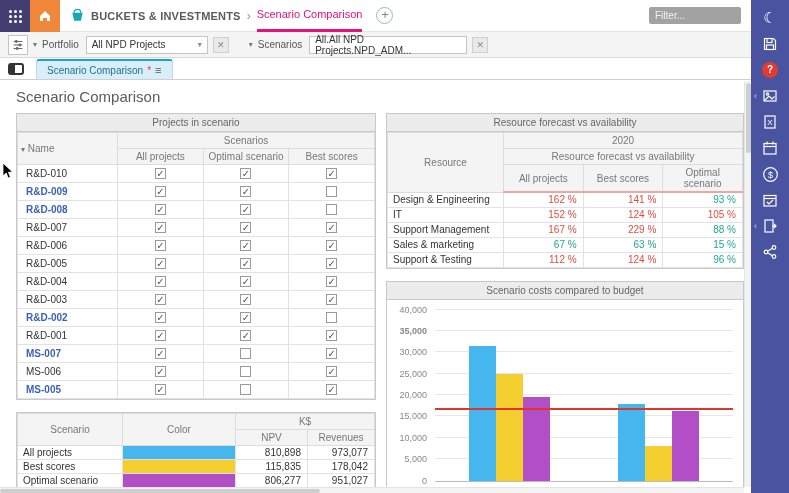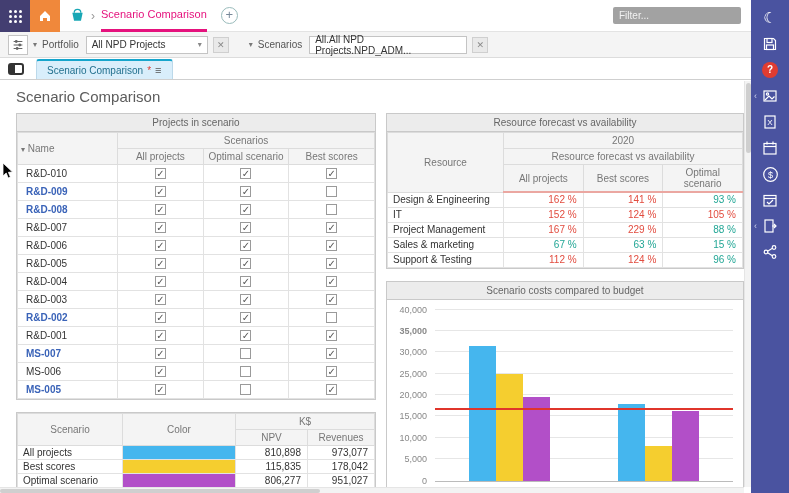--- a/index.html
+++ b/index.html
@@ -14,21 +14,21 @@
   .dots { display:grid; grid-template-columns:repeat(3,3px); grid-gap:2px; }
   .dots i { width:3px; height:3px; background:#fff; border-radius:50%; }
   .sq-home { background:#f0883b; }
   .crumb-tab { display:flex; align-items:center; gap:6px; padding:0 12px 0 10px; }
   .crumb-root { font-size:11px; font-weight:bold; color:#5a5a5a; letter-spacing:.2px; }
   .crumb-sep { color:#999; font-size:12px; }
   .crumb-cur-wrap { height:32px; display:flex; align-items:center; border-bottom:3px solid #e5127d; }
   .crumb-cur { font-size:11px; color:#e5127d; }
   .plus { width:17px; height:17px; border:1px solid #9bb; border-radius:50%; color:#789; font-size:13px; line-height:14px; text-align:center; align-self:center; margin-left:2px; cursor:pointer; }
   .hspacer { flex:1; }
-  .filter { width:128px; height:17px; align-self:center; margin-right:10px; background:#a2a2a2; border:none; border-radius:2px; color:#fff; font-size:10px; padding:0 6px; }
+  .filter { width:92px; height:17px; align-self:center; margin-right:10px; background:#a2a2a2; border:none; border-radius:2px; color:#fff; font-size:10px; padding:0 6px; }
   .filter::placeholder { color:#f2f2f2; }
 
   
   .toolbar { height:26px; background:#f4f4f4; border-bottom:1px solid #dcdcdc; display:flex; align-items:center; gap:5px; padding:0 8px; }
   .tool-icon { width:20px; height:20px; background:#fff; border:1px solid #c4c4c4; display:flex; align-items:center; justify-content:center; cursor:pointer; }
   .caret { font-size:8px; color:#777; }
   .flabel { font-size:10px; color:#555; margin-right:2px; }
   .select { background:#fff; border:1px solid #c4c4c4; height:18px; display:flex; align-items:center; gap:4px; padding:0 5px; font-size:10px; color:#333; cursor:pointer; }
   .select .sel-caret { margin-left:auto; font-size:8px; color:#888; }
   .xbtn { width:16px; height:16px; background:#e9e9e9; border:1px solid #cfcfcf; color:#8a8a8a; font-size:9px; line-height:14px; text-align:center; cursor:pointer; }
@@ -133,20 +133,21 @@
       <div class="sq sq-home">
         <svg width="16" height="16" viewBox="0 0 16 16">
             <path d="M3 8 L8 3 L13 8 V13 H10 V10 H6 V13 H3 Z" fill="#fff"></path>
           </svg>
       </div>
       <div class="crumb-tab">
         <svg width="15" height="15" viewBox="0 0 16 16">
           <path d="M4.5 5 a3.5 3.5 0 0 1 7 0" fill="none" stroke="#18a7b5" stroke-width="1.4"></path>
           <path d="M2.5 5 h11 l-1.8 8.5 h-7.4 z" fill="#18a7b5"></path>
         </svg>
+        <span class="crumb-root">BUCKETS &amp; INVESTMENTS</span>
         <span class="crumb-sep">›</span>
         <span class="crumb-cur-wrap">
           <span class="crumb-cur">Scenario Comparison</span>
         </span>
       </div>
       <div class="plus">+</div>
       <div class="hspacer"></div>
       <input class="filter" placeholder="Filter..." style="">
     </div>
 
@@ -376,21 +377,21 @@
                     <td class="pct over">141 %</td>
                     <td class="pct under">93 %</td>
                   </tr>
                   <tr>
                     <td class="rname">IT</td>
                     <td class="pct over">152 %</td>
                     <td class="pct over">124 %</td>
                     <td class="pct over">105 %</td>
                   </tr>
                   <tr>
-                    <td class="rname">Project Management</td>
+                    <td class="rname">Support Management</td>
                     <td class="pct over">167 %</td>
                     <td class="pct over">229 %</td>
                     <td class="pct under">88 %</td>
                   </tr>
                   <tr>
                     <td class="rname">Sales &amp; marketing</td>
                     <td class="pct under">67 %</td>
                     <td class="pct under">63 %</td>
                     <td class="pct under">15 %</td>
                   </tr>

